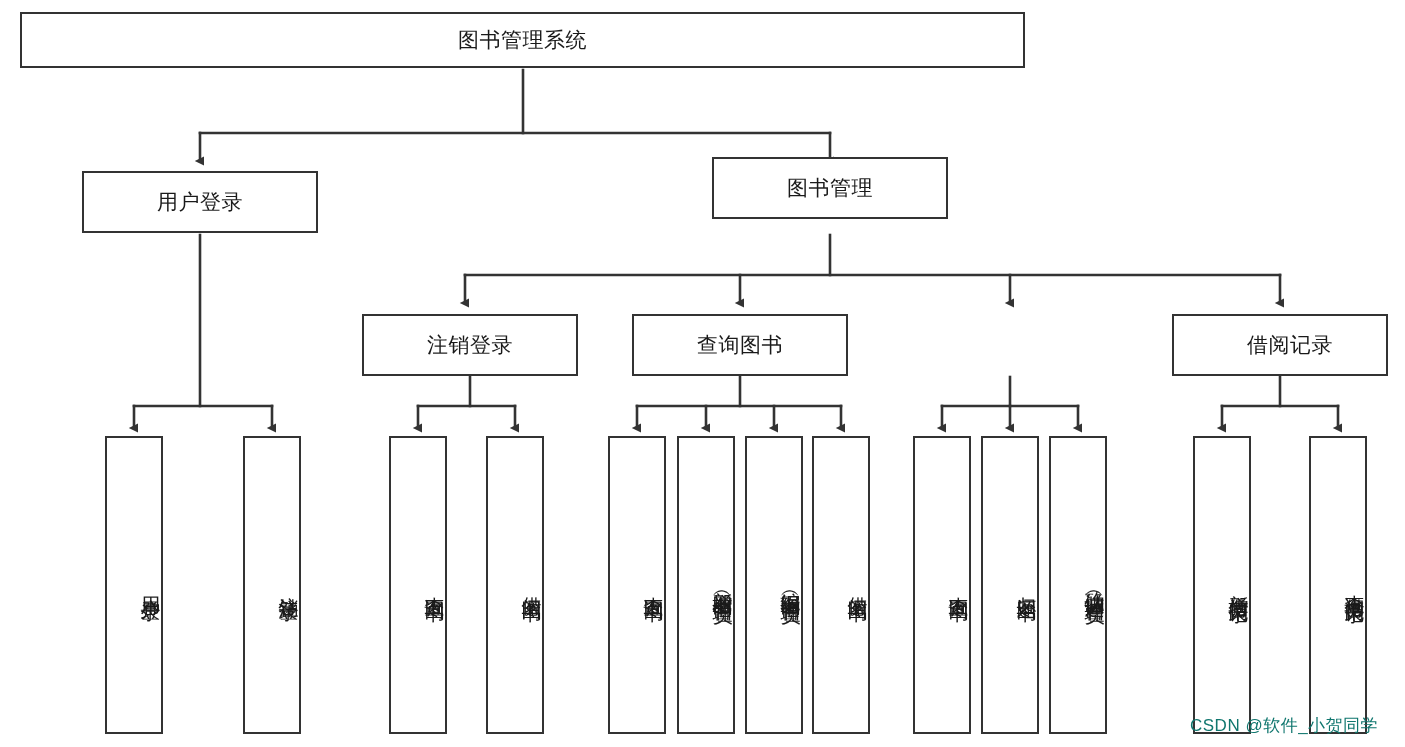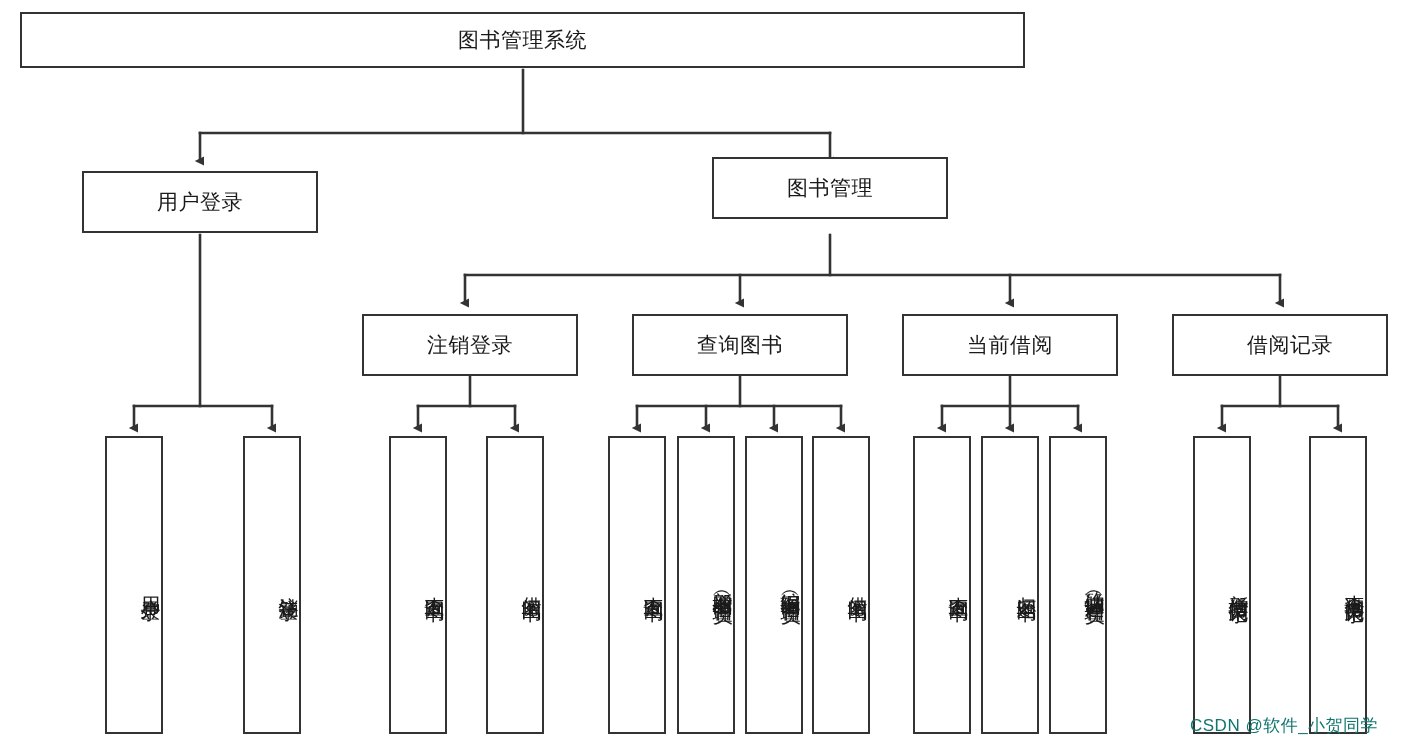--- a/index.html
+++ b/index.html
@@ -132,23 +132,20 @@
   <div class="node h" style="left:712px; top:157px; width:236px; height:62px;">
     <span class="lbl">图书管理</span>
   </div>
 
   <div class="node h" style="left:362px; top:314px; width:216px; height:62px;">
     <span class="lbl">注销登录</span>
   </div>
   <div class="node h" style="left:632px; top:314px; width:216px; height:62px;">
     <span class="lbl">查询图书</span>
   </div>
-  <div class="node h" style="left:902px; top:314px; width:216px; height:62px;">
-    <span class="lbl">当前借阅</span>
-  </div>
   <div class="node h" style="left:1172px; top:314px; width:216px; height:62px;padding-left:20px;">
     <span class="lbl">借阅记录</span>
   </div>
 
   <div class="node v" style="left:105px; top:436px; width:58px; height:298px;">
     <span class="lbl">用户登录</span>
   </div>
   <div class="node v" style="left:243px; top:436px; width:58px; height:298px;">
     <span class="lbl">注销登录</span>
   </div>

